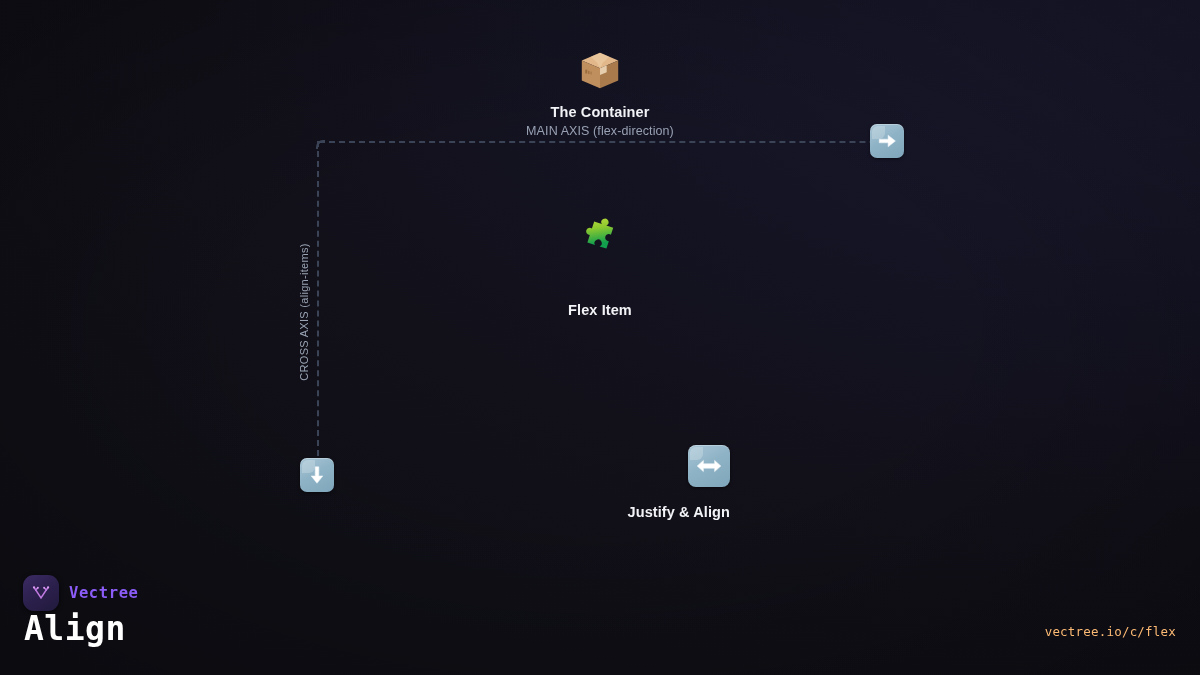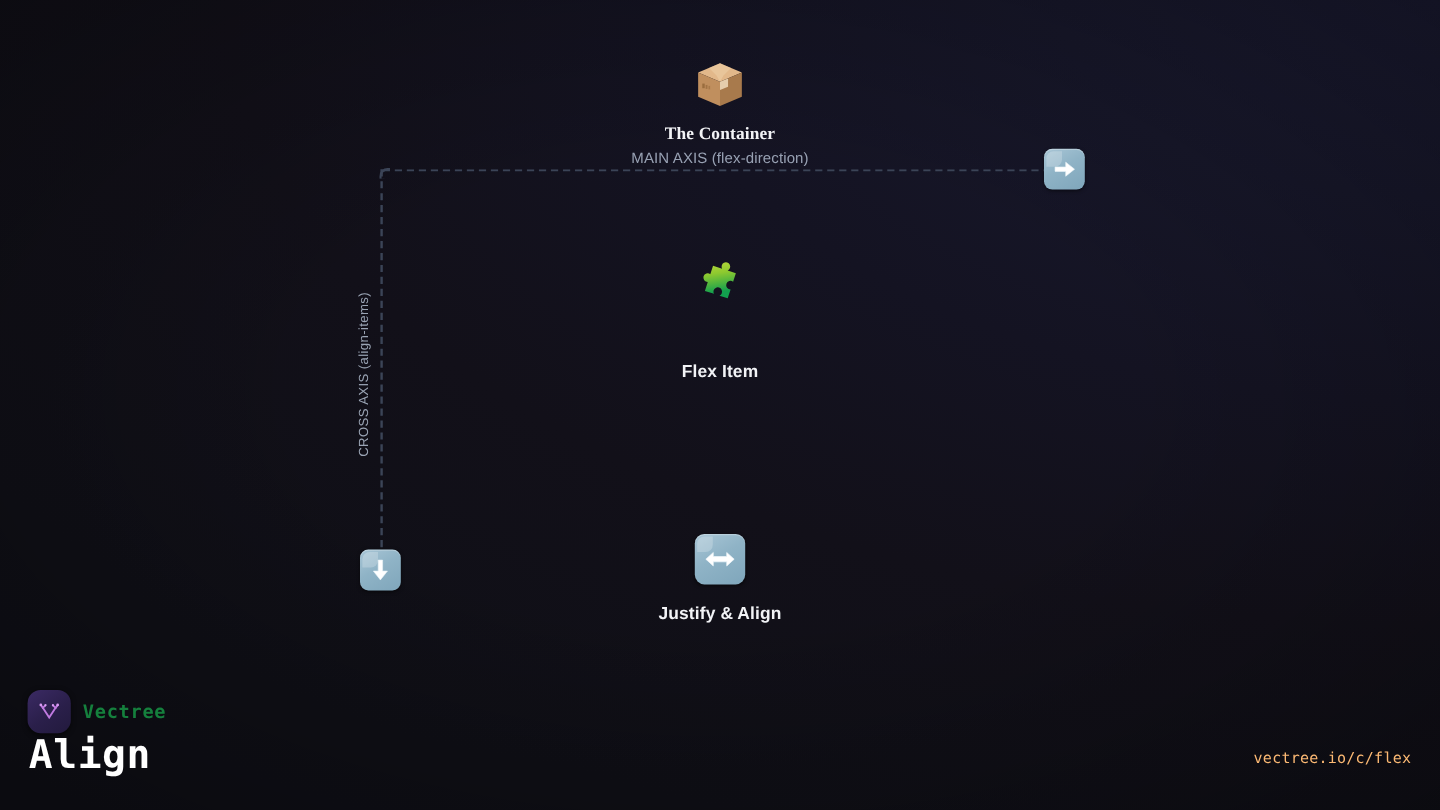--- a/index.html
+++ b/index.html
@@ -76,24 +76,24 @@
     letter-spacing:0.1px;
   }
   .node-sub {
     font-size:12.5px;
     color:#98a1b3;
     margin-top:4px;
     letter-spacing:0.1px;
   }
 
   #node-container { left:450px; top:48px; width:300px; }
-  #node-container .node-title { margin-top:10px;font-family:Liberation Serif, serif; }
+  #node-container .node-title { margin-top:10px; }
   #node-flex-item { left:470px; top:212px; width:260px;gap:16px; }
   #node-flex-item .node-title { margin-top:26px; }
-  #node-justify { left:470px; top:445px; width:260px; }
+  #node-justify { left:470px; top:445px; width:260px;align-items:flex-end; }
   #node-justify .node-title { margin-top:17px; }
 
   
   .box-icon { width:46px; height:46px; position:relative; }
   .box-icon svg { display:block; }
 
   
   .puzzle-icon { width:48px; height:48px; }
   .puzzle-icon svg { display:block; }
 
@@ -130,21 +130,21 @@
     width:36px; height:36px;
     border-radius:11px;
     background:linear-gradient(145deg,#3b2a64 0%,#2a1f4a 55%,#221a3d 100%);
     display:flex; align-items:center; justify-content:center;
     box-shadow:0 1px 4px rgba(0,0,0,0.55);
   }
   #brand-name {
     font-family:"DejaVu Sans Mono", monospace;
     font-size:15.5px;
     font-weight:bold;
-    color:#15803d;
+    color:#8b5cf6;
     letter-spacing:0.6px;
   }
   #page-title {
     position:absolute;
     left:24px; top:612px;
     font-family:"DejaVu Sans Mono", monospace;
     font-size:33px;
     font-weight:bold;
     color:#ffffff;
     letter-spacing:0.5px;

